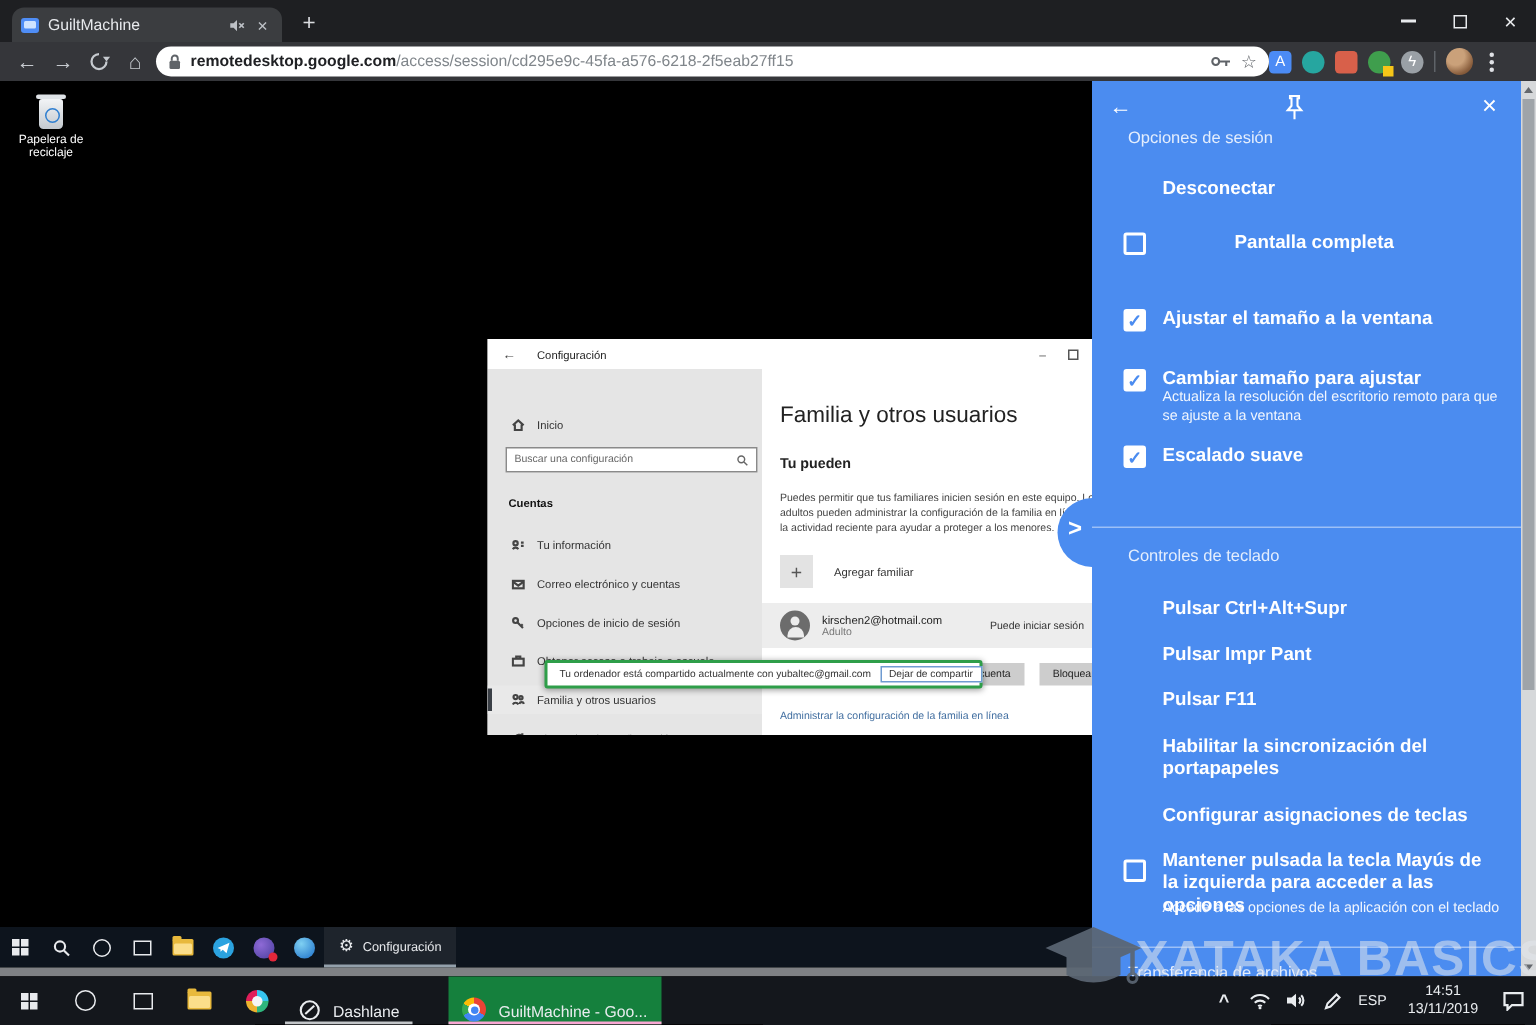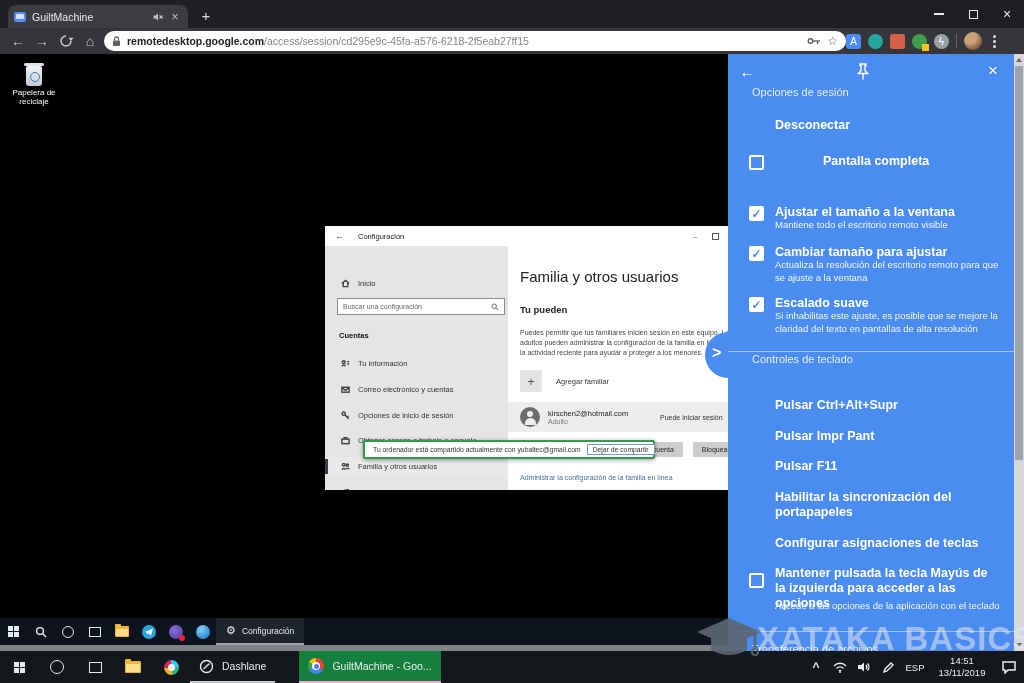--- a/index.html
+++ b/index.html
@@ -140,21 +140,21 @@
   .sbar { position:absolute; left:1014px; top:0; width:10px; height:597px; background:#d6d8da; z-index:21; }
   .sbar .thumb { position:absolute; left:1px; top:12px; width:8px; height:394px; background:#9fa4a9; }
   .sb-arrow { position:absolute; left:0; width:10px; height:12px; display:flex; align-items:center; justify-content:center; }
   .tri-up { width:0; height:0; border-left:3px solid transparent; border-right:3px solid transparent; border-bottom:4px solid #63676c; }
   .tri-dn { width:0; height:0; border-left:3px solid transparent; border-right:3px solid transparent; border-top:4px solid #63676c; }
 
   
   .htaskbar { position:absolute; left:0; top:651px; width:1024px; height:32px; background:#14171c;
               display:flex; align-items:center; z-index:25; }
   .ht-ic { width:38px; height:32px; display:flex; align-items:center; justify-content:center; flex:none; }
-  .ht-btn { height:32px; display:flex; align-items:center; padding:12px 9px; flex:none; }
+  .ht-btn { height:32px; display:flex; align-items:flex-end; padding:0 9px; flex:none; }
   .ht-btn.open { border-bottom:2px solid #c2c5c8; }
   .ht-btn.active { background:#15803d; border-bottom:2px solid #f9a8d4; }
   .ht-label { color:#e9ecef; font-size:10.5px; margin-left:8px; white-space:nowrap; }
   .chrome-ic { width:16px; height:16px; border-radius:50%; flex:none;
     background:conic-gradient(#ea4335 0 120deg, #4285f4 120deg 240deg, #34a853 240deg 300deg, #fbbc05 300deg 360deg); position:relative; }
   .chrome-ic::before { content:""; position:absolute; left:4px; top:4px; width:8px; height:8px; background:#fff; border-radius:50%; }
   .chrome-ic::after { content:""; position:absolute; left:5.5px; top:5.5px; width:5px; height:5px; background:#4285f4; border-radius:50%; }
   .slack-ic { width:15px; height:15px; border-radius:50%; background:#fff; position:relative;
     background:conic-gradient(#36c5f0 0 90deg, #2eb67d 90deg 180deg, #ecb22e 180deg 270deg, #e01e5a 270deg 360deg); }
   .slack-ic::before { content:""; position:absolute; left:4px; top:4px; width:7px; height:7px; border-radius:50%; background:#f5f5f5; }
@@ -423,32 +423,30 @@
       <span class="p-head-ic" style="right:10px;font-size:17px;">×</span>
 
       <div class="p-section" style="top:32px;">Opciones de sesión</div>
       <div class="p-action" style="top:64px;">Desconectar</div>
 
       <span class="p-cb" style="top:101px;"></span>
       <div class="p-action" style="top:100px;padding-left:48px;">Pantalla completa</div>
 
       <span class="p-cb checked" style="top:152px;"><span>✓</span></span>
       <div class="p-action" style="top:151px;">Ajustar el tamaño a la ventana</div>
-      <div class="p-desc" style="top:165px;">Mantiene todo el escritorio remoto visible</div>
 
       <span class="p-cb checked" style="top:192px;"><span>✓</span></span>
       <div class="p-action" style="top:191px;">Cambiar tamaño para ajustar</div>
       <div class="p-desc" style="top:205px;">Actualiza la resolución del escritorio remoto para que se ajuste a la ventana</div>
 
       <span class="p-cb checked" style="top:243px;"><span>✓</span></span>
       <div class="p-action" style="top:242px;">Escalado suave</div>
-      <div class="p-desc" style="top:256px;">Si inhabilitas este ajuste, es posible que se mejore la claridad del texto en pantallas de alta resolución</div>
 
       <div class="p-div" style="top:297px;"></div>
-      <div class="p-section" style="top:299px;">Controles de teclado</div>
+      <div class="p-section" style="top:311px;">Controles de teclado</div>
 
       <div class="p-action" style="top:344px;">Pulsar Ctrl+Alt+Supr</div>
       <div class="p-action" style="top:375px;">Pulsar Impr Pant</div>
       <div class="p-action" style="top:405px;">Pulsar F11</div>
       <div class="p-action" style="top:436px;">Habilitar la sincronización del portapapeles</div>
       <div class="p-action" style="top:482px;">Configurar asignaciones de teclas</div>
 
       <span class="p-cb" style="top:519px;"></span>
       <div class="p-action" style="top:512px;">Mantener pulsada la tecla Mayús de la izquierda para acceder a las opciones</div>
       <div class="p-desc" style="top:546px;">Accede a las opciones de la aplicación con el teclado</div>

